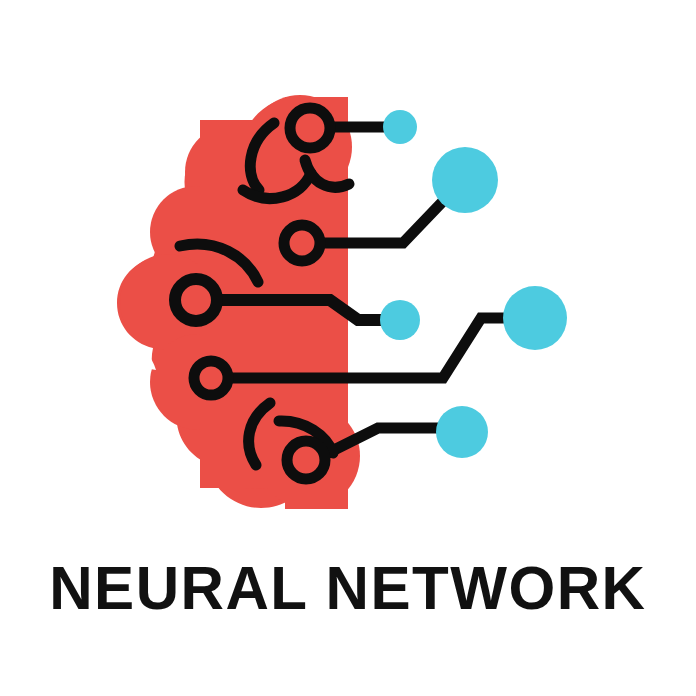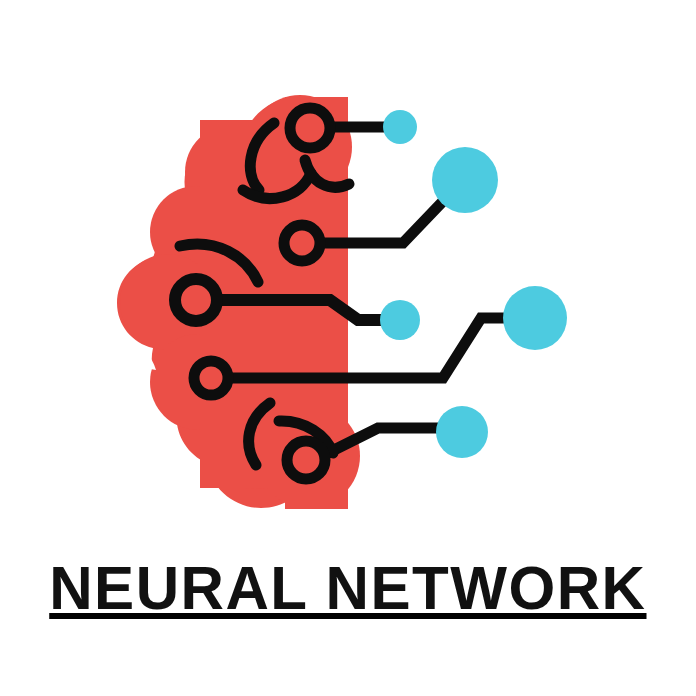--- a/index.html
+++ b/index.html
@@ -31,21 +31,20 @@
   #wordmark-layer {
     position: absolute;
     left: 0;
     top: 548px;
     width: 696px;
     height: 80px;
     display: flex;
     align-items: center;
     justify-content: center;
     pointer-events: none;
-    text-decoration: underline;
   }
   #wordmark {
     font-family: "Liberation Sans", sans-serif;
     font-weight: bold;
     font-size: 62px;
     line-height: 1;
     letter-spacing: 1.5px;
     color: #111111;
     white-space: nowrap;
     transform: scaleX(0.97);

